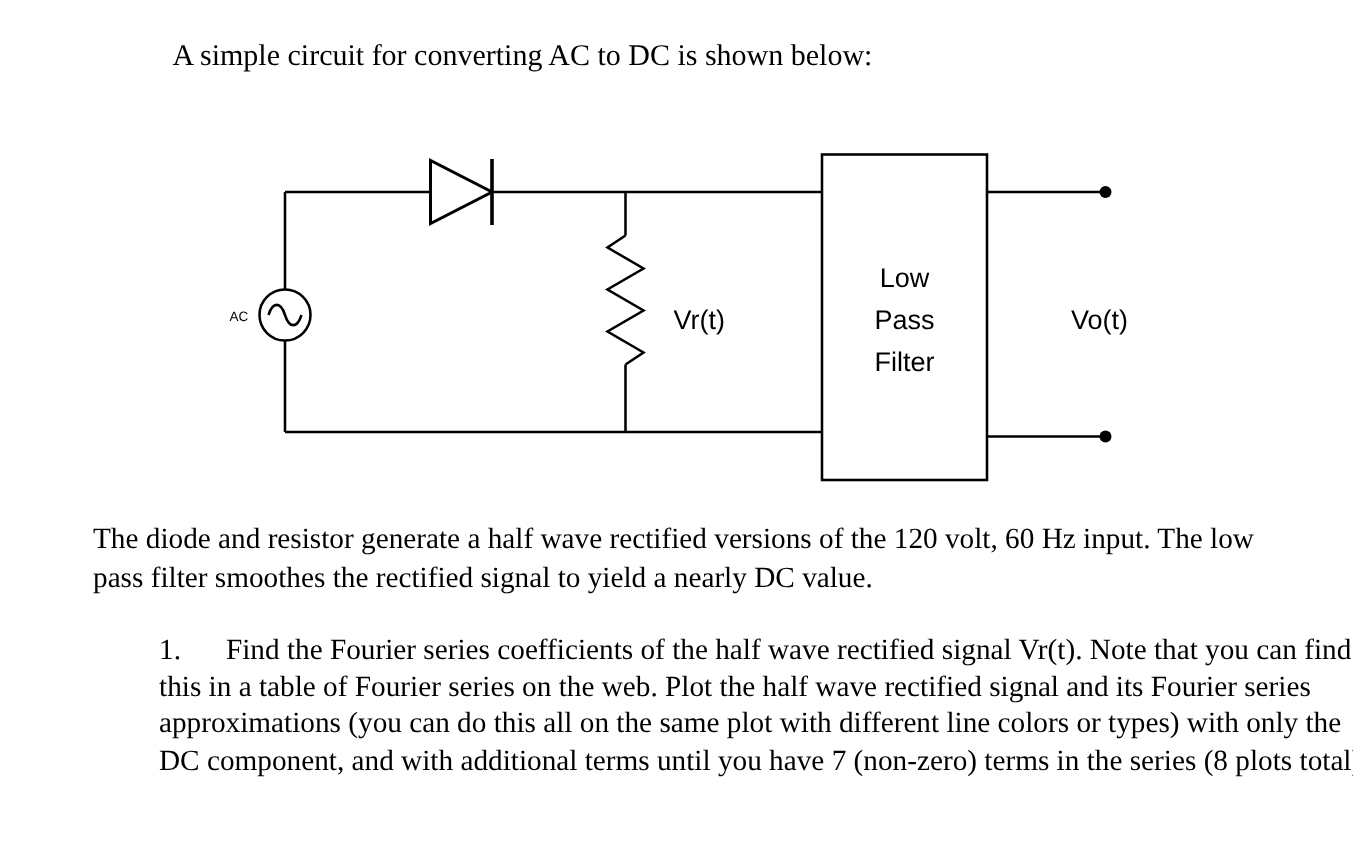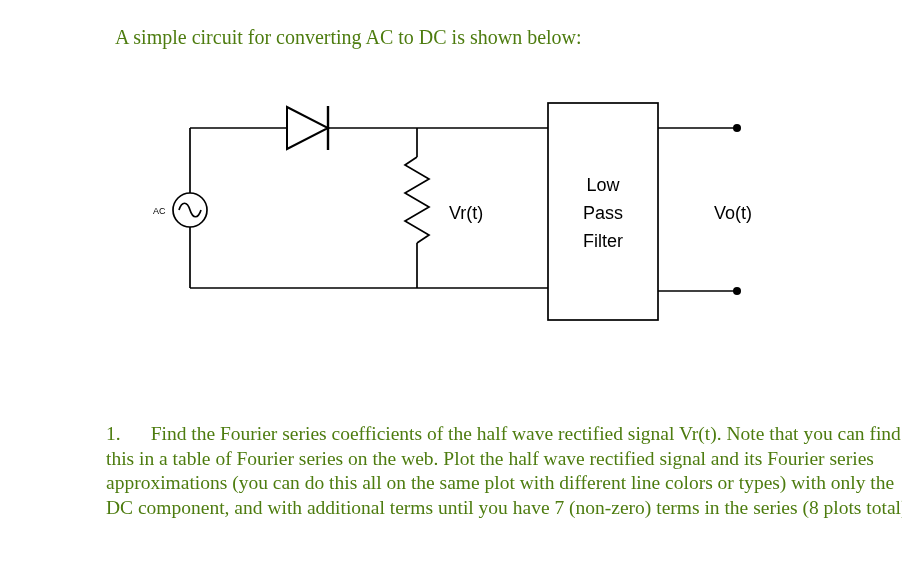--- a/index.html
+++ b/index.html
@@ -1,21 +1,21 @@
 <!DOCTYPE html>
 <html><head>
 <meta charset="utf-8">
 <style>
   html, body { margin: 0; padding: 0; background: #ffffff; }
   .page {
     position: relative;
     width: 902px;
     height: 571px;
     background: #ffffff;
-    color: #4d7c0f;
+    color: #000000;
     overflow: hidden;
     font-family: "Liberation Serif", serif;
   }
   .title {
     position: absolute;
     left: 115px;
     top: 26px;
     font-size: 20px;
     white-space: nowrap;
   }
@@ -81,18 +81,19 @@
     <circle class="dot" cx="737" cy="291" r="4"></circle>
 
     <text class="svg-label-small" x="153" y="214">AC</text>
     <text class="svg-label" x="449" y="219">Vr(t)</text>
     <text class="svg-label" x="603" y="191" text-anchor="middle">Low</text>
     <text class="svg-label" x="603" y="219" text-anchor="middle">Pass</text>
     <text class="svg-label" x="603" y="247" text-anchor="middle">Filter</text>
     <text class="svg-label" x="714" y="219">Vo(t)</text>
   </svg>
 
+  <div id="description" class="para">The diode and resistor generate a half wave rectified versions of the 120 volt, 60 Hz input. The low pass filter smoothes the rectified signal to yield a nearly DC value.</div>
 
   <div id="problem" class="para">
     <span>1.</span><span class="num-gap"></span><span>Find the Fourier series coefficients of the half wave rectified signal Vr(t). Note that you can find this in a table of Fourier series on the web. Plot the half wave rectified signal and its Fourier series approximations (you can do this all on the same plot with different line colors or types) with only the DC component, and with additional terms until you have 7 (non-zero) terms in the series (8 plots total).</span>
   </div>
 
 </div>
 
 </body></html>

